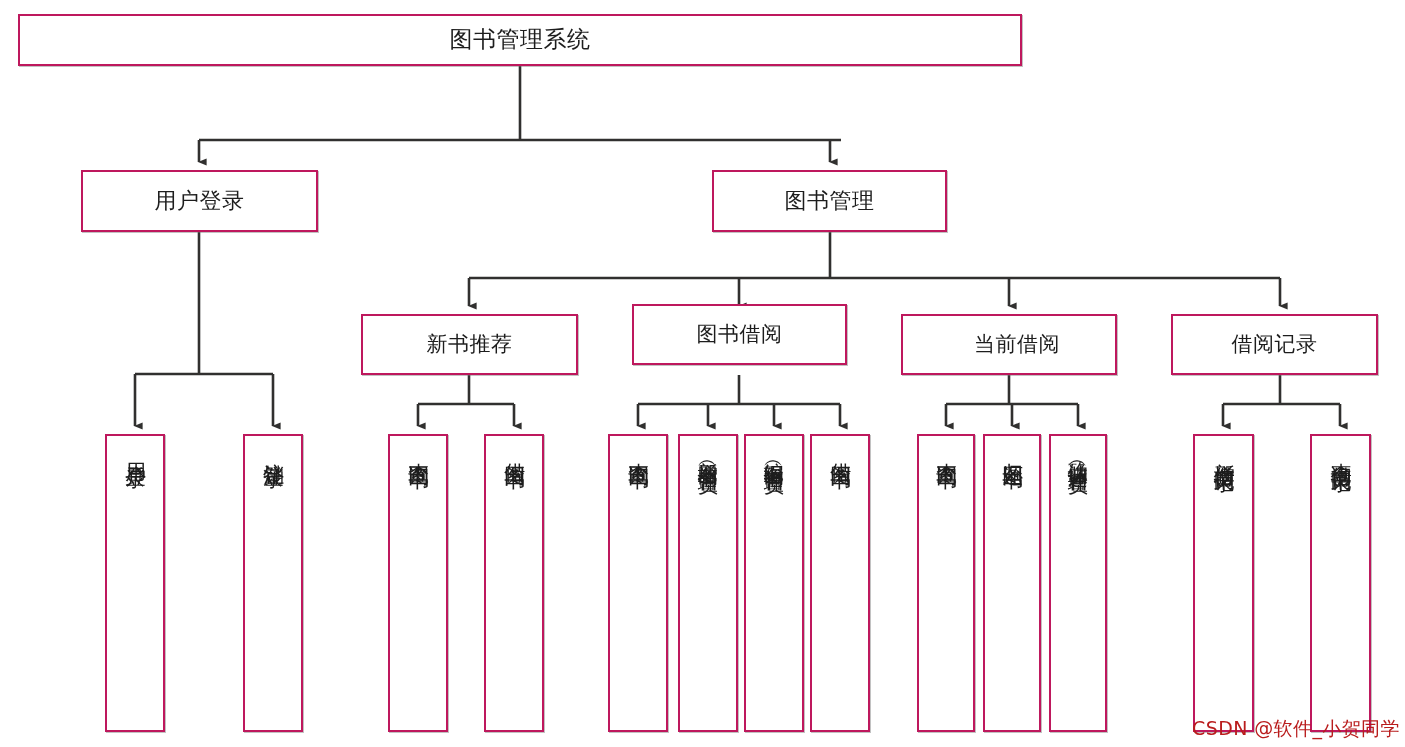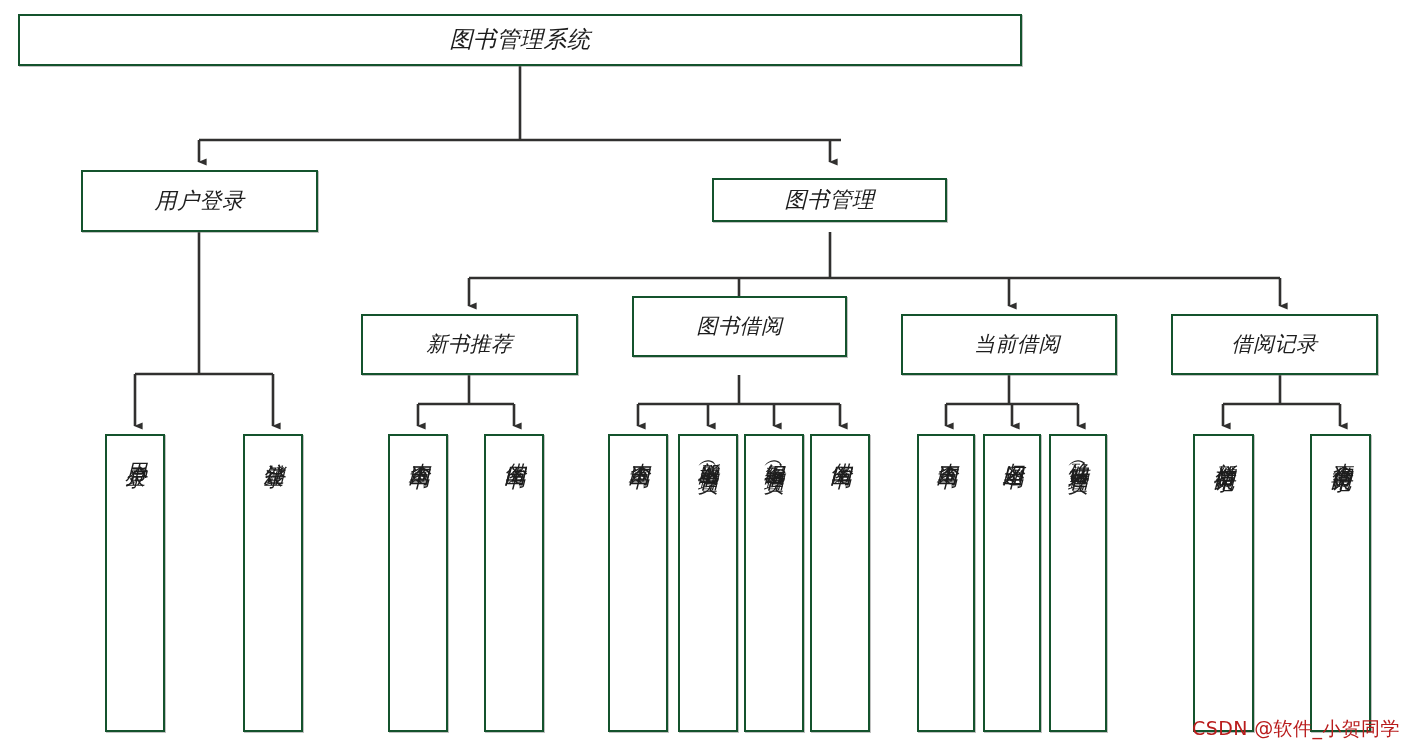--- a/index.html
+++ b/index.html
@@ -20,29 +20,28 @@
     position: absolute;
     left: 0;
     top: 0;
     width: 1405px;
     height: 747px;
     pointer-events: none;
   }
   .node {
     position: absolute;
     box-sizing: border-box;
-    border: 2px solid #14532d;
+    border: 2px solid #be185d;
     background: #ffffff;
     color: #1d1d1d;
     display: flex;
     align-items: center;
     justify-content: center;
     text-align: center;
     box-shadow: 1px 1px 0 rgba(120,120,120,0.45);
-    font-style: italic;
   }
   .node .label {
     display: block;
     line-height: 1.18;
     letter-spacing: 0.5px;
   }
   
   .node.root { font-size: 23px; }
   
   .node.h1 { font-size: 22px; }
@@ -126,28 +125,28 @@
     </g>
   </svg>
 
   <div class="node root" id="n-root" style="left: 18px; top: 14px; width: 1004px; height: 52px;">
     <span class="label">图书管理系统</span>
   </div>
 
   <div class="node h1" id="n-l1-0" style="left: 81px; top: 170px; width: 237px; height: 62px;">
     <span class="label">用户登录</span>
   </div>
-  <div class="node h1" id="n-l1-1" style="left: 712px; top: 178px; width: 235px; height: 44px;">
+  <div class="node h1" id="n-l1-1" style="left: 712px; top: 170px; width: 235px; height: 62px;">
     <span class="label">图书管理</span>
   </div>
 
   <div class="node h2" id="n-l2-0" style="left: 361px; top: 314px; width: 217px; height: 61px;">
     <span class="label">新书推荐</span>
   </div>
-  <div class="node h2" id="n-l2-1" style="left: 632px; top: 296px; width: 215px; height: 61px;">
+  <div class="node h2" id="n-l2-1" style="left: 632px; top: 304px; width: 215px; height: 61px;">
     <span class="label">图书借阅</span>
   </div>
   <div class="node h2" id="n-l2-2" style="left: 901px; top: 314px; width: 216px; height: 61px; padding-left: 16px;">
     <span class="label">当前借阅</span>
   </div>
   <div class="node h2" id="n-l2-3" style="left: 1171px; top: 314px; width: 207px; height: 61px;">
     <span class="label">借阅记录</span>
   </div>
 
   <div class="node leaf" id="n-lf-0" style="left: 105px; top: 434px; width: 60px; height: 298px;">

